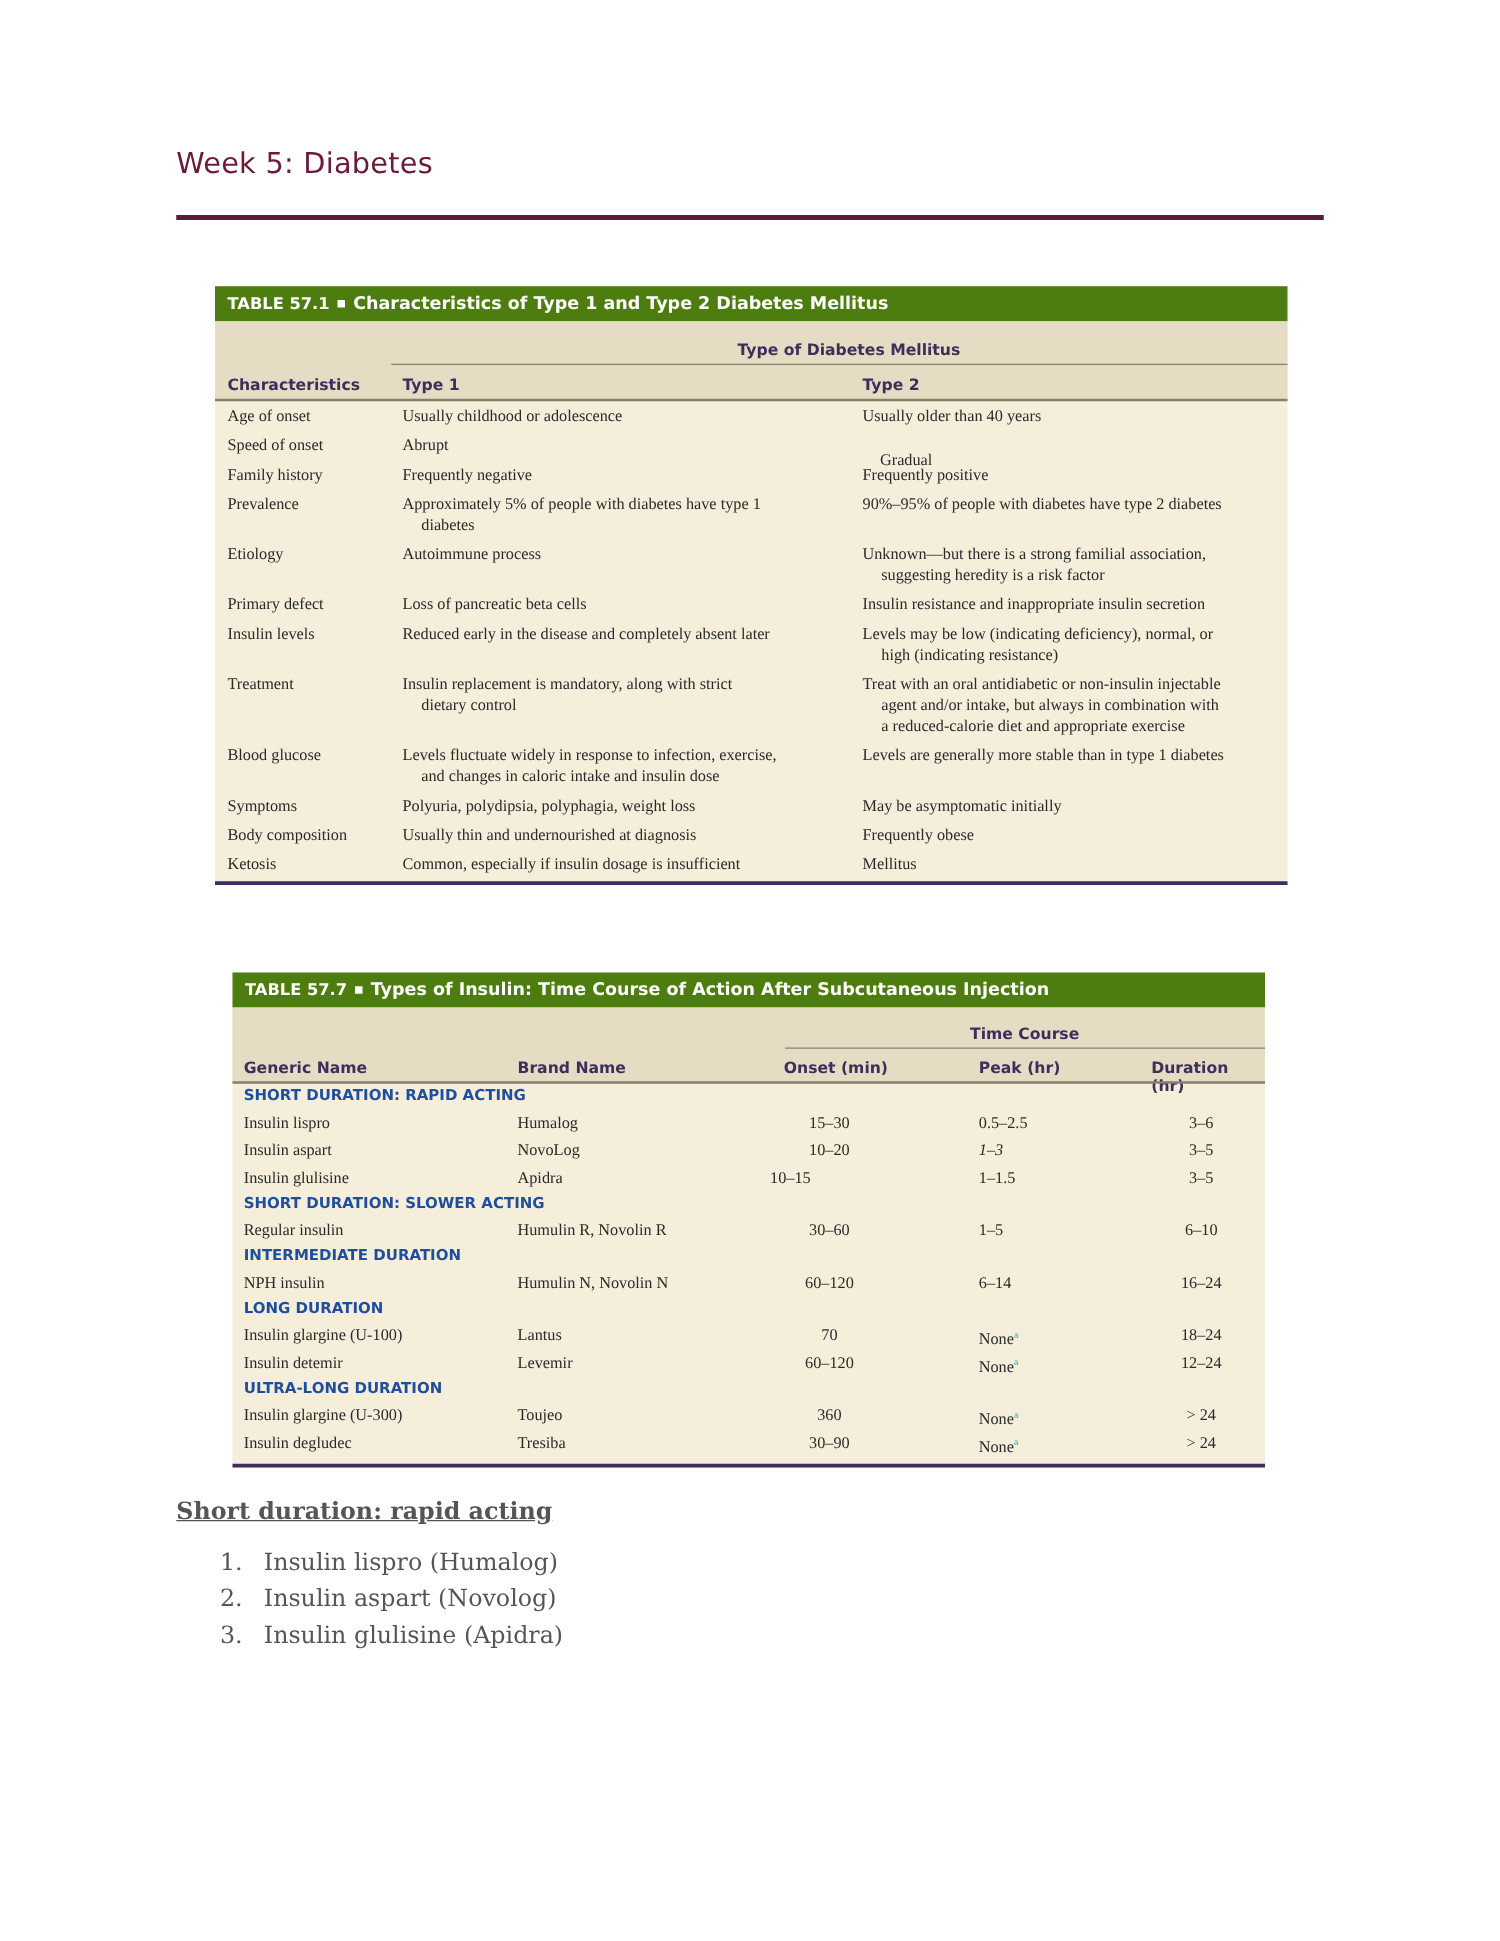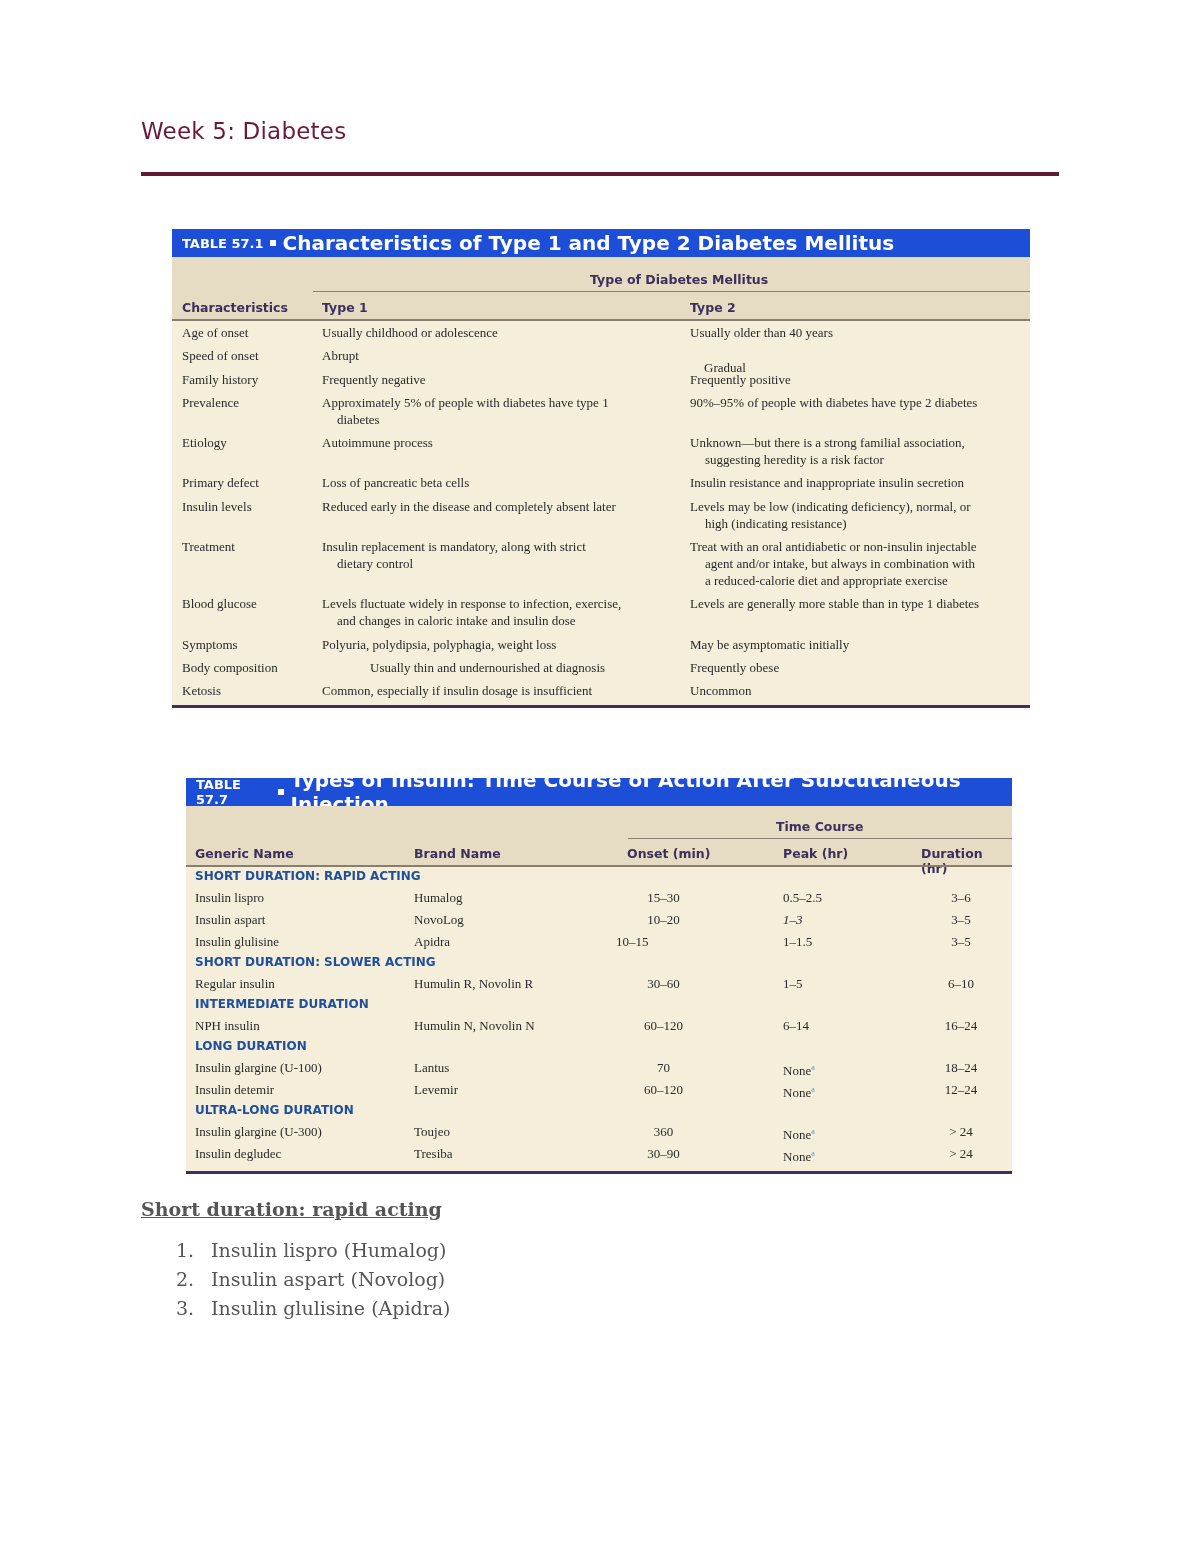--- a/index.html
+++ b/index.html
@@ -1,24 +1,24 @@
 <!DOCTYPE html>
 <html><head>
 <meta charset="utf-8">
 <style>
   html, body { margin: 0; padding: 0; background: #ffffff; }
   body { width: 1200px; height: 1553px; position: relative; font-family: "Liberation Serif", serif; color: #333; }
   .page-title { position: absolute; left: 141px; top: 118px; font-family: "DejaVu Sans", sans-serif; font-size: 23px; color: #6b1a3a; letter-spacing: 0.2px; }
   .title-rule { position: absolute; left: 141px; top: 172px; width: 918px; height: 4px; background: #5e1a37; }
 
   .tbl { position: absolute; background: #f4eedb; }
-  .tbl-head { background: #1d4ed8; color: #ffffff; font-family: "DejaVu Sans", sans-serif; font-weight: bold; height: 28px; display: flex; align-items: center; padding-left: 10px; box-sizing: border-box; }
+  .tbl-head { background: #4d7c0f; color: #ffffff; font-family: "DejaVu Sans", sans-serif; font-weight: bold; height: 28px; display: flex; align-items: center; padding-left: 10px; box-sizing: border-box; }
   .tbl-head .tnum { font-size: 13px; margin-right: 6px; }
   .tbl-head .bullet { display: inline-block; width: 6px; height: 6px; background: #ffffff; margin-right: 7px; }
-  .tbl-head .ttitle { font-size: 20px; }
+  .tbl-head .ttitle { font-size: 14px; }
   .hdr-band { background: #e6dcc4; position: relative; }
   .hdr-text { font-family: "DejaVu Sans", sans-serif; font-weight: bold; font-size: 12.5px; color: #3d2f5c; position: absolute; }
   .hdr-rule { position: absolute; height: 1px; background: #8a7e6e; }
   .cell { position: absolute; font-size: 13px; color: #2a2a2a; line-height: 17px; }
   .cell .cont { padding-left: 15px; display: block; }
   .bottom-rule { position: absolute; left: 0; height: 3px; background: #3d2f5c; }
   .sect { position: absolute; font-family: "DejaVu Sans", sans-serif; font-weight: bold; font-size: 12px; color: #1f4f9c; }
 
   .sub-heading { position: absolute; left: 141px; top: 1198px; font-family: "DejaVu Serif", serif; font-weight: bold; font-size: 19px; color: #555; text-decoration: underline; }
   .olist { position: absolute; left: 176px; top: 1236px; font-family: "DejaVu Serif", serif; font-size: 19px; color: #555; line-height: 29px; }
@@ -117,32 +117,32 @@
         <span class="" style="display: block;">Levels are generally more stable than in type 1 diabetes</span>
       </div>
       <div class="cell" style="left: 10px; top: 407px; width: 130px;">Symptoms</div>
       <div class="cell" style="left: 150px; top: 407px; width: 360px;">
         <span class="" style="display: block;">Polyuria, polydipsia, polyphagia, weight loss</span>
       </div>
       <div class="cell" style="left: 518px; top: 407px; width: 335px;">
         <span class="" style="display: block;">May be asymptomatic initially</span>
       </div>
       <div class="cell" style="left: 10px; top: 430px; width: 130px;">Body composition</div>
-      <div class="cell" style="left: 150px; top: 430px; width: 360px; margin-left: 48px;">
+      <div class="cell" style="left: 150px; top: 430px; width: 360px;">
         <span class="" style="display: block;">Usually thin and undernourished at diagnosis</span>
       </div>
       <div class="cell" style="left: 518px; top: 430px; width: 335px;">
         <span class="" style="display: block;">Frequently obese</span>
       </div>
       <div class="cell" style="left: 10px; top: 453px; width: 130px;">Ketosis</div>
       <div class="cell" style="left: 150px; top: 453px; width: 360px;">
         <span class="" style="display: block;">Common, especially if insulin dosage is insufficient</span>
       </div>
       <div class="cell" style="left: 518px; top: 453px; width: 335px;">
-        <span class="" style="display: block;">Uncommon</span>
+        <span class="" style="display: block;">Mellitus</span>
       </div>
     </div>
   <div class="bottom-rule" style="top:476px; width:858px;"></div>
 </div>
 
 <div class="tbl" style="left:186px; top:778px; width:826px; height:396px;">
   <div class="tbl-head">
     <span class="tnum">TABLE 57.7</span>
     <span class="bullet"></span>
     <span class="ttitle">Types of Insulin: Time Course of Action After Subcutaneous Injection</span>

